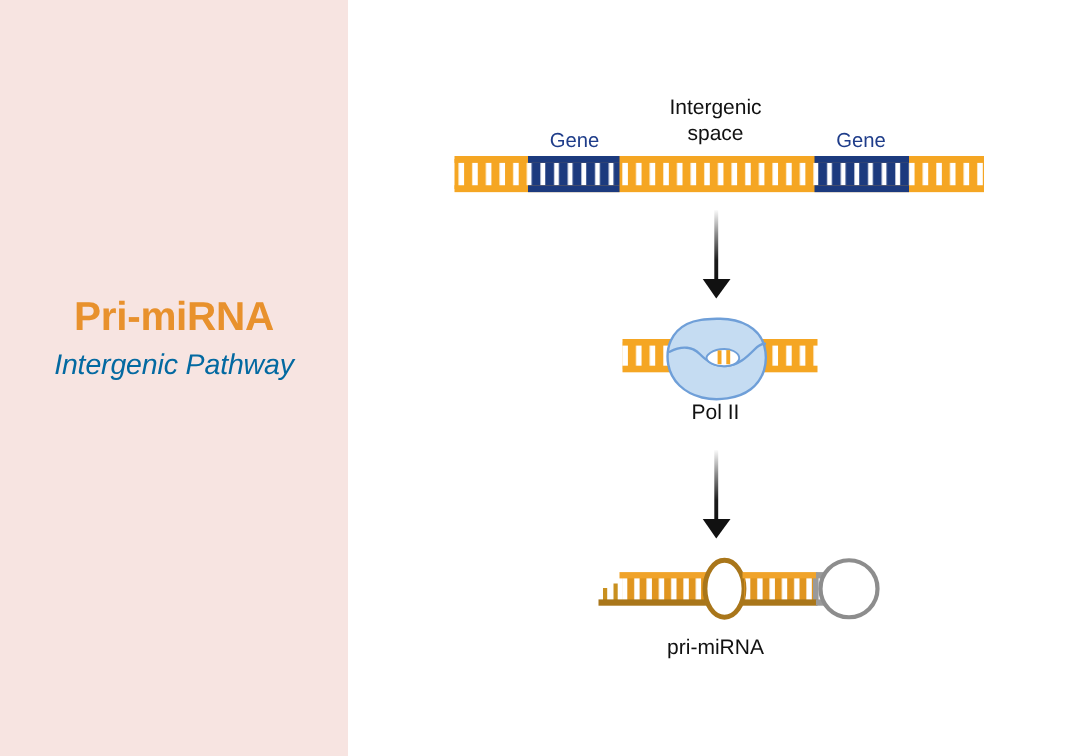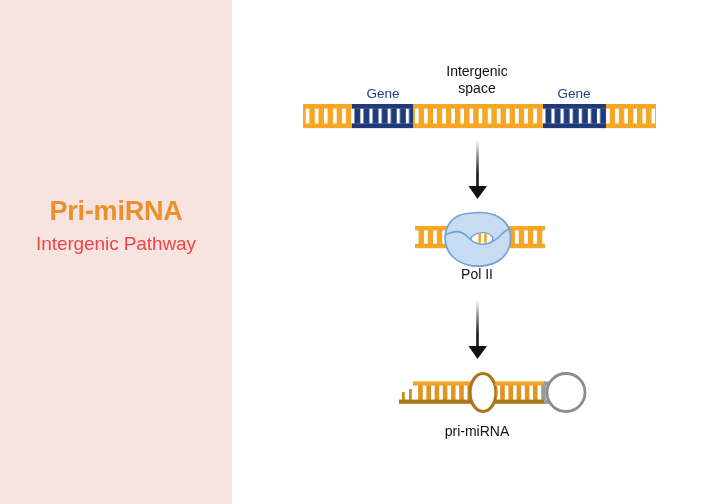--- a/index.html
+++ b/index.html
@@ -36,23 +36,24 @@
   }
   .title-main {
     font-size: 27px;
     font-weight: bold;
     color: #e8912d;
     line-height: 1.18;
     letter-spacing: -0.2px;
   }
   .title-sub {
     font-size: 19px;
-    color: #ef4444;
+    color: #0369a1;
     margin-top: 5px;
     letter-spacing: -0.1px;
+    font-style: italic;
   }
   svg.stage {
     position: absolute;
     left: 0;
     top: 0;
   }
   .lbl {
     font-family: "Liberation Sans", sans-serif;
   }
   .lbl-gene {

